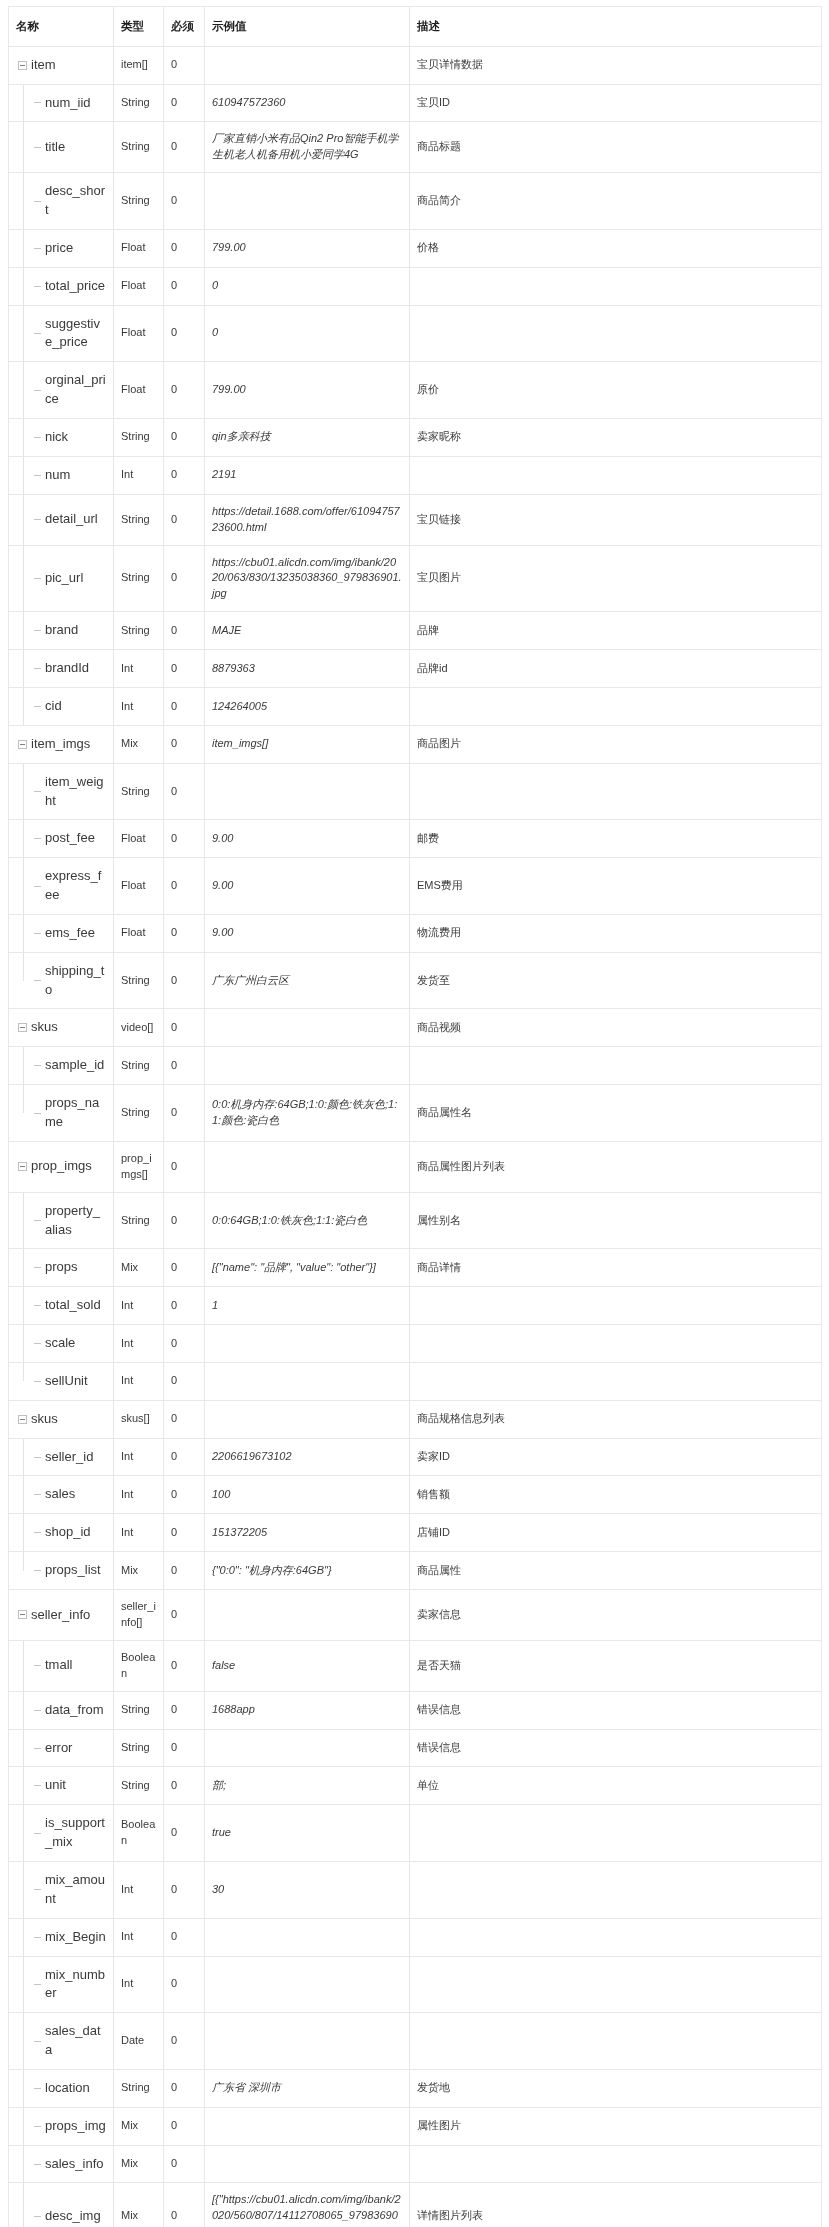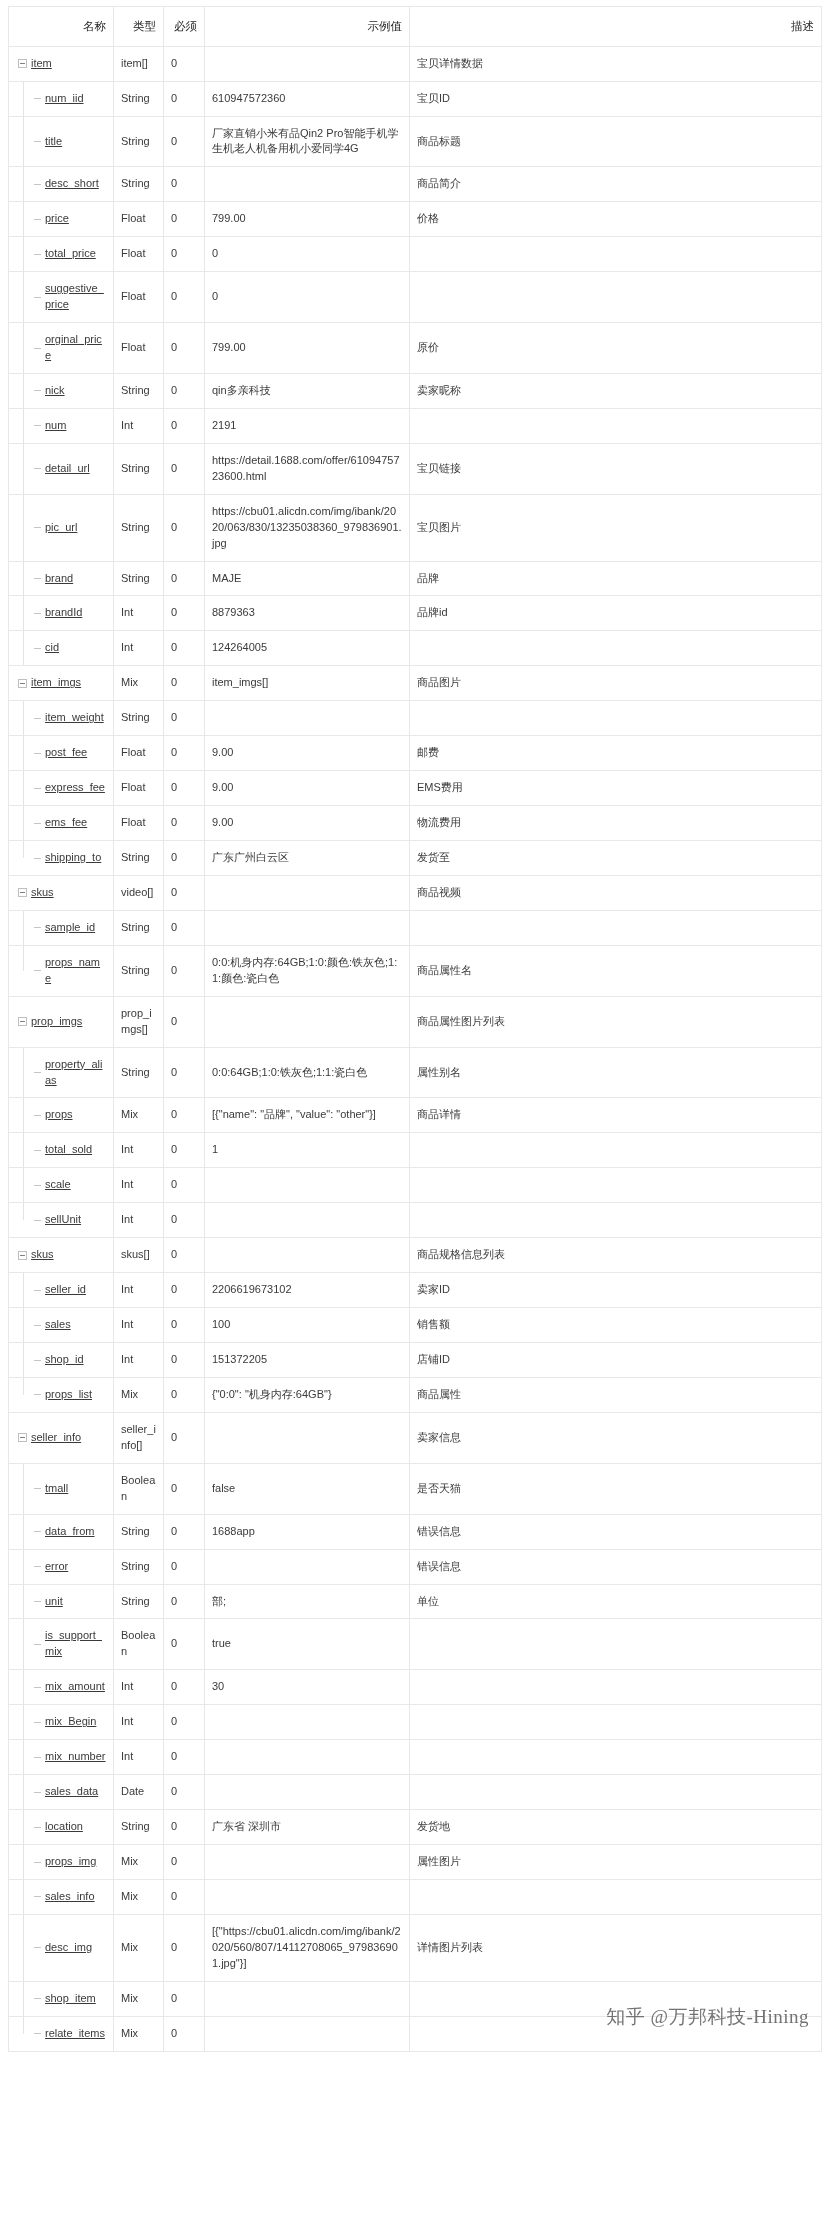--- a/index.html
+++ b/index.html
@@ -37,26 +37,25 @@
     border: 1px solid #e8e8e8;
     padding: 9px 7px;
     text-align: left;
     vertical-align: middle;
     line-height: 1.45;
     word-break: break-all;
     color: #3a3a3a;
     background: #ffffff;
   }
   table.api-table th {
-    font-weight: normal;
+    font-weight: bold;
     color: #1f1f1f;
     font-size: 11.5px;
     padding-top: 11px;
     padding-bottom: 11px;
-    text-align: right;
   }
   
   td.name-cell {
     position: relative;
     padding-left: 6px;
   }
   .tree {
     display: flex;
     align-items: center;
     gap: 4px;
@@ -83,43 +82,42 @@
     background: #808080;
   }
   .leaf-dash {
     flex: 0 0 auto;
     width: 7px;
     height: 1px;
     background: #c4c4c4;
     display: inline-block;
   }
   .field-name {
-    font-size: 11px;
+    font-size: 13px;
     color: #3a3a3a;
     white-space: normal;
     word-break: break-all;
-    text-decoration: underline;
   }
   
   td.name-cell.child::after {
     content: "";
     position: absolute;
     left: 14px;
     top: 0;
     bottom: 0;
     width: 1px;
     background: #e3e3e3;
   }
   td.name-cell.child-last::after {
     bottom: 50%;
   }
   .cell-type, .cell-req, .cell-ex, .cell-desc {
     font-size: 11px;
   }
-  .cell-ex { color: #3a3a3a; }
+  .cell-ex { color: #3a3a3a; font-style: italic; }
   .watermark {
     position: absolute;
     right: 20px;
     bottom: 22px;
     font-size: 19px;
     color: #737373;
     font-family: "Liberation Serif", "DejaVu Serif", serif;
     letter-spacing: 0.5px;
     white-space: nowrap;
     pointer-events: none;

